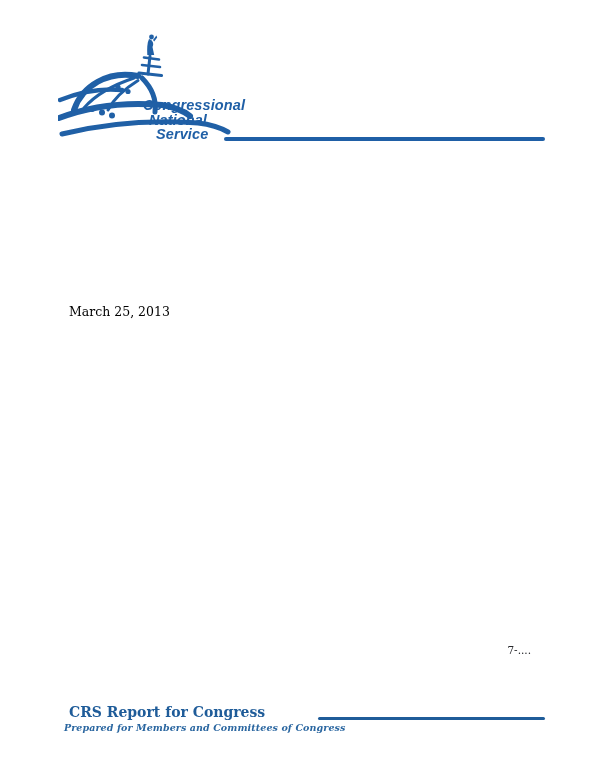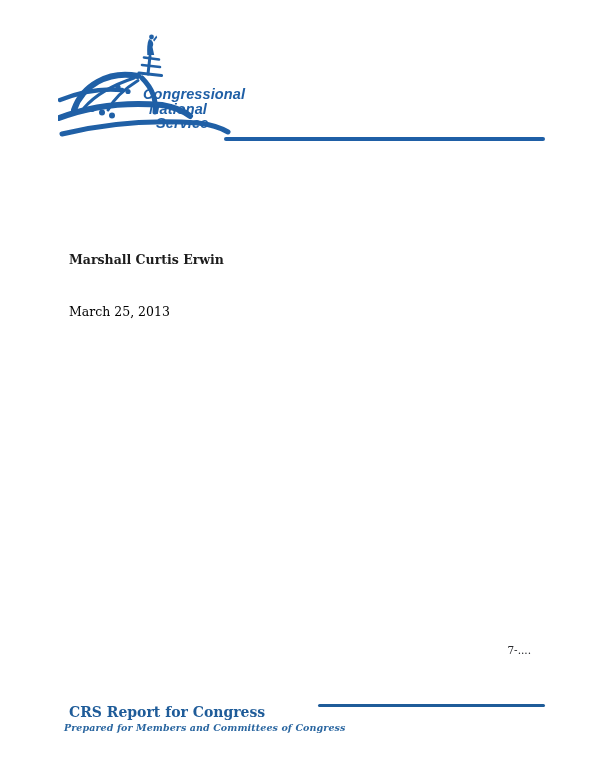--- a/index.html
+++ b/index.html
@@ -20,21 +20,21 @@
   .logo-art {
     position: absolute;
     left: 58px;
     top: 30px;
     width: 180px;
     height: 120px;
   }
   .logo-wordmark {
     position: absolute;
     left: 143px;
-    top: 87px;
+    top: 98px;
     font-family: "Liberation Sans", "DejaVu Sans", sans-serif;
     font-weight: bold;
     font-style: italic;
     font-size: 14.5px;
     line-height: 14.5px;
     color: #1F5FA6;
     letter-spacing: 0.1px;
     white-space: nowrap;
   }
   .logo-wordmark .l2 { padding-left: 6px; }
@@ -91,21 +91,21 @@
   }
   .contact .org { font-weight: bold; }
 
   
   .footer-banner-row {
     position: absolute;
     left: 69px;
     top: 704px;
     width: 476px; 
     display: flex;
-    align-items: flex-start;
+    align-items: flex-end;
     gap: 48px;
   }
   .footer-banner {
     font-size: 14px;
     font-weight: bold;
     color: #1F5C99;
     white-space: nowrap;
   }
   .footer-rule {
     flex: 1;
@@ -166,21 +166,20 @@
 
   <div class="logo-wordmark">
     <div class="l1">Congressional</div>
     <div class="l2">National</div>
     <div class="l3">Service</div>
   </div>
   <div class="logo-rule"></div>
 
 
   <div class="byline">
-    <div class="author">Marshall Curtis Erwin</div>
   </div>
 
   <div class="report-date">March 25, 2013</div>
 
   <div class="contact">
     <div class="phone">7-....</div>
   </div>
 
   <div class="footer-banner-row">
     <span class="footer-banner">CRS Report for Congress</span>

